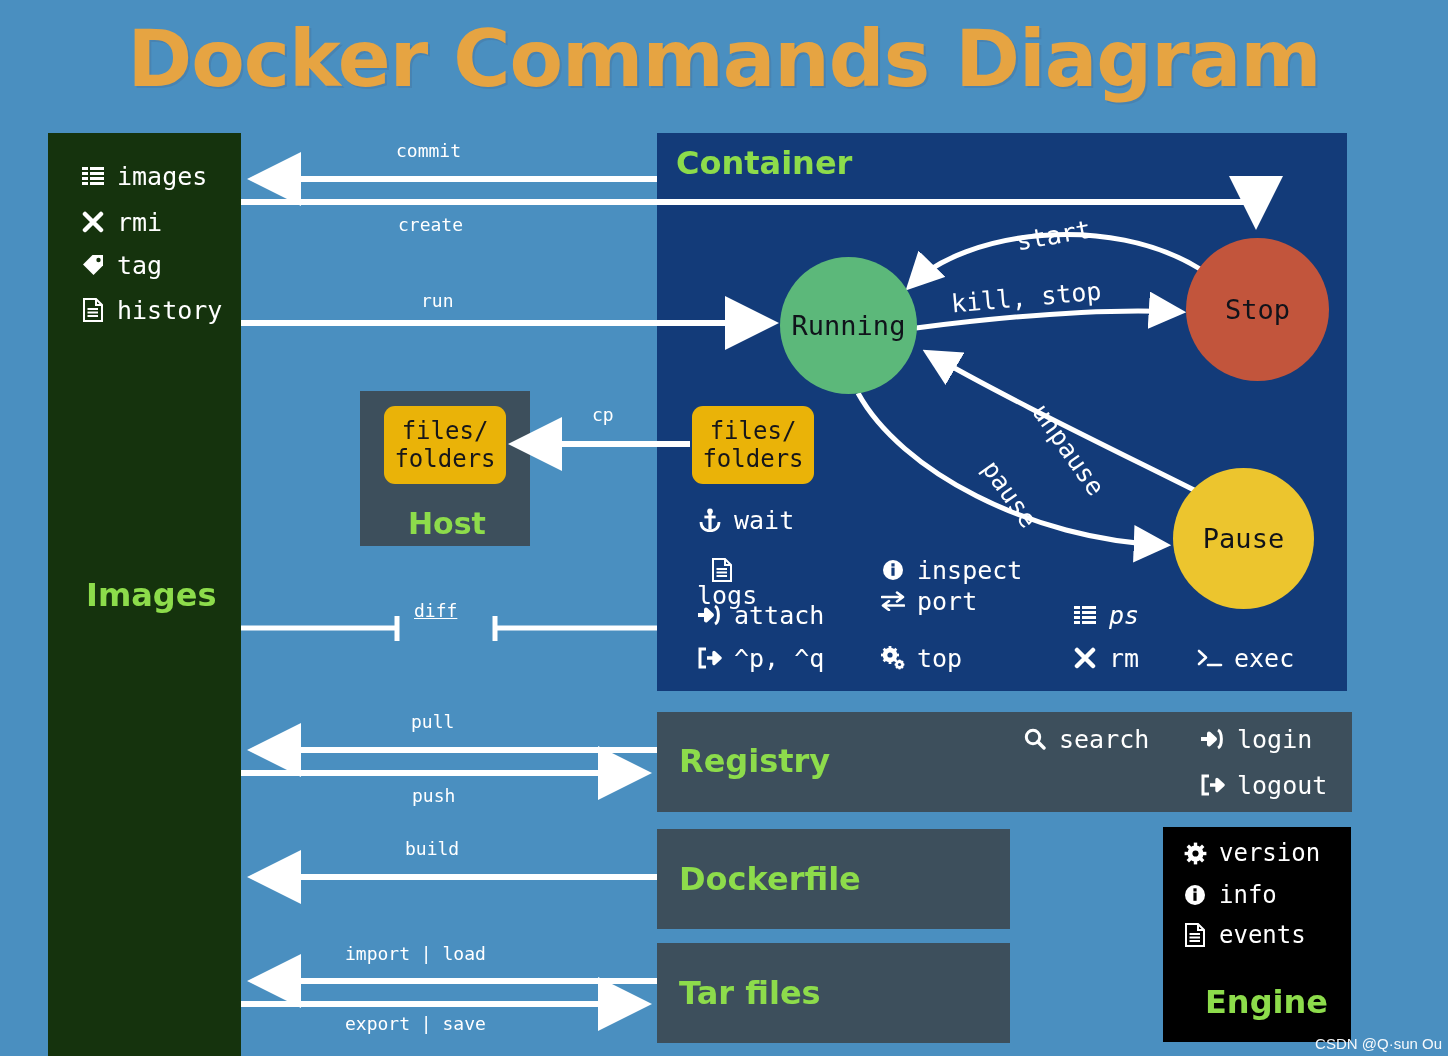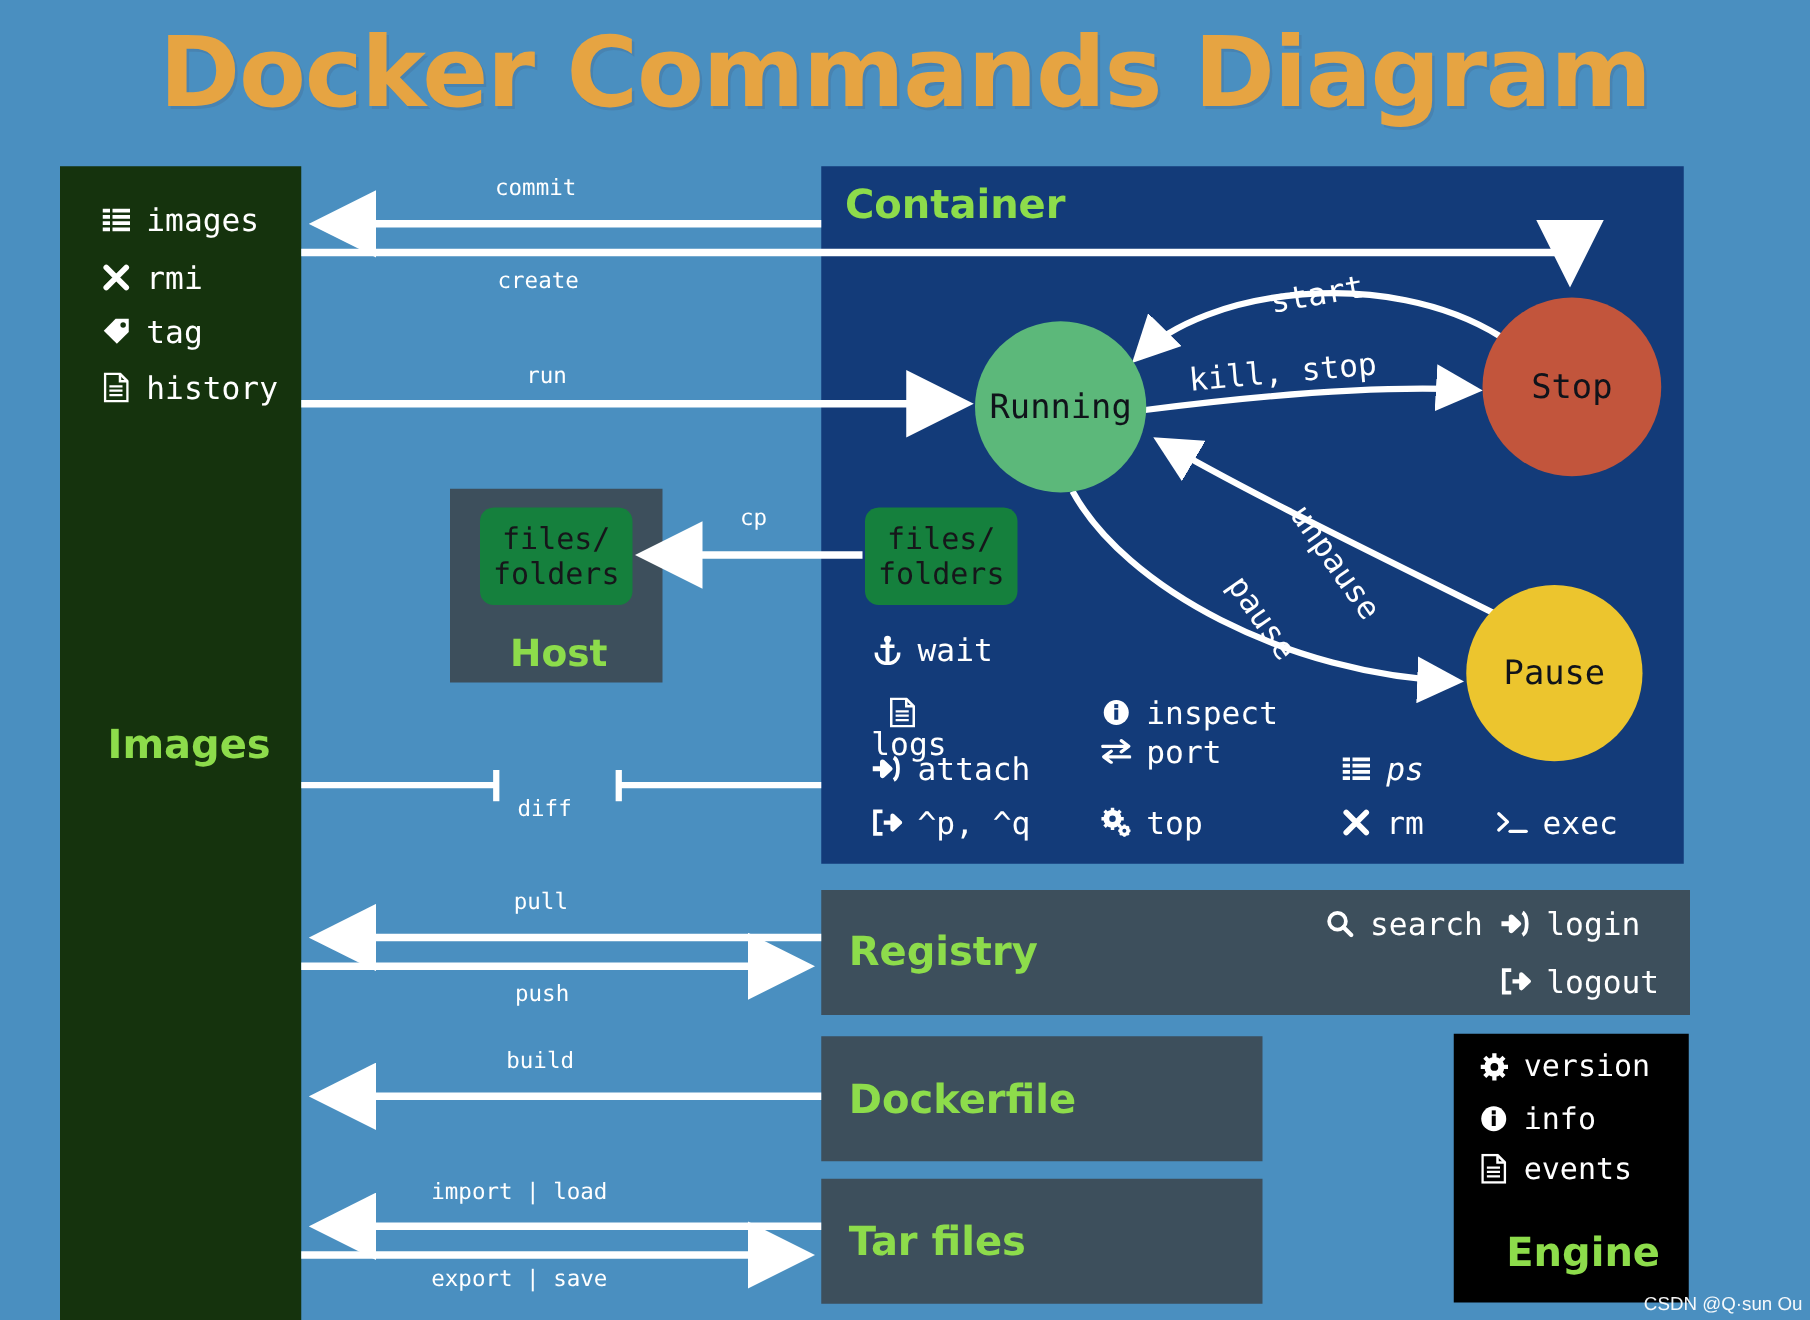--- a/index.html
+++ b/index.html
@@ -99,21 +99,21 @@
     font-size:27px;
     color:#10131a;
   }
   .c-running { left:780px; top:257px; width:137px; height:137px; background:#5cb87a; }
   .c-stop    { left:1186px;top:238px; width:143px; height:143px; background:#c2553c; }
   .c-pause   { left:1173px;top:468px; width:141px; height:141px; background:#ecc52e; }
 
   
   .chip {
     position:absolute;
-    background:#15803d;
+    background:#eab308;
     border-radius:11px;
     display:flex; flex-direction:column;
     align-items:center; justify-content:center;
     color:#16161a;
     font-family:"DejaVu Sans Mono", monospace;
     font-size:24px;
     line-height:1.18;
     text-align:center;
   }
   .chip-host { left:384px; top:406px; width:122px; height:78px; }
@@ -384,21 +384,21 @@
   <div class="cmd" style="left:1197px; top:645px;">
     <span class="ic">
       <svg width="26" height="20" viewBox="0 0 26 20">
           <path d="M2,3 L9,9.5 L2,16" fill="none" stroke="#fff" stroke-width="2.6" stroke-linecap="round" stroke-linejoin="round"></path>
           <path d="M11,17 H24" stroke="#fff" stroke-width="2.6" stroke-linecap="round"></path>
         </svg>
     </span>
     <span class="lb">exec</span>
   </div>
 
-  <div class="cmd" style="left:1059px; top:726px;justify-content:space-between;">
+  <div class="cmd" style="left:1022px; top:726px;justify-content:space-between;">
     <span class="ic">
       <svg width="22" height="22" viewBox="0 0 22 22">
           <circle cx="9" cy="9" r="6.7" fill="none" stroke="#fff" stroke-width="3"></circle>
           <path d="M13.8,13.8 L20,20" stroke="#fff" stroke-width="3.4" stroke-linecap="round"></path>
         </svg>
     </span>
     <span class="lb">search</span>
   </div>
   <div class="cmd" style="left:1200px; top:726px;">
     <span class="ic">
@@ -454,21 +454,21 @@
           <path d="M4.5,11 H15 M4.5,14.5 H15 M4.5,18 H15" stroke="#fff" stroke-width="1.8"></path>
         </svg>
     </span>
     <span class="lb">events</span>
   </div>
 
   <div class="alabel" style="left:396px; top:140px;">commit</div>
   <div class="alabel" style="left:398px; top:214px;">create</div>
   <div class="alabel" style="left:421px; top:290px;">run</div>
   <div class="alabel" style="left:592px; top:404px;">cp</div>
-  <div class="alabel" style="left:414px; top:637px;">diff</div>
+  <div class="alabel" style="left:414px; top:600px;text-decoration:underline;">diff</div>
   <div class="alabel" style="left:411px; top:711px;">pull</div>
   <div class="alabel" style="left:412px; top:785px;">push</div>
   <div class="alabel" style="left:405px; top:838px;">build</div>
   <div class="alabel" style="left:345px; top:943px;">import | load</div>
   <div class="alabel" style="left:345px; top:1013px;">export | save</div>
 
   <div class="alabel mid" style="left:1016px; top:221px; transform:rotate(-10deg);">start</div>
   <div class="alabel mid" style="left:951px;  top:283px; transform:rotate(-5deg);">kill, stop</div>
   <div class="rot-unpause">unpause</div>
   <div class="rot-pause">pause</div>

